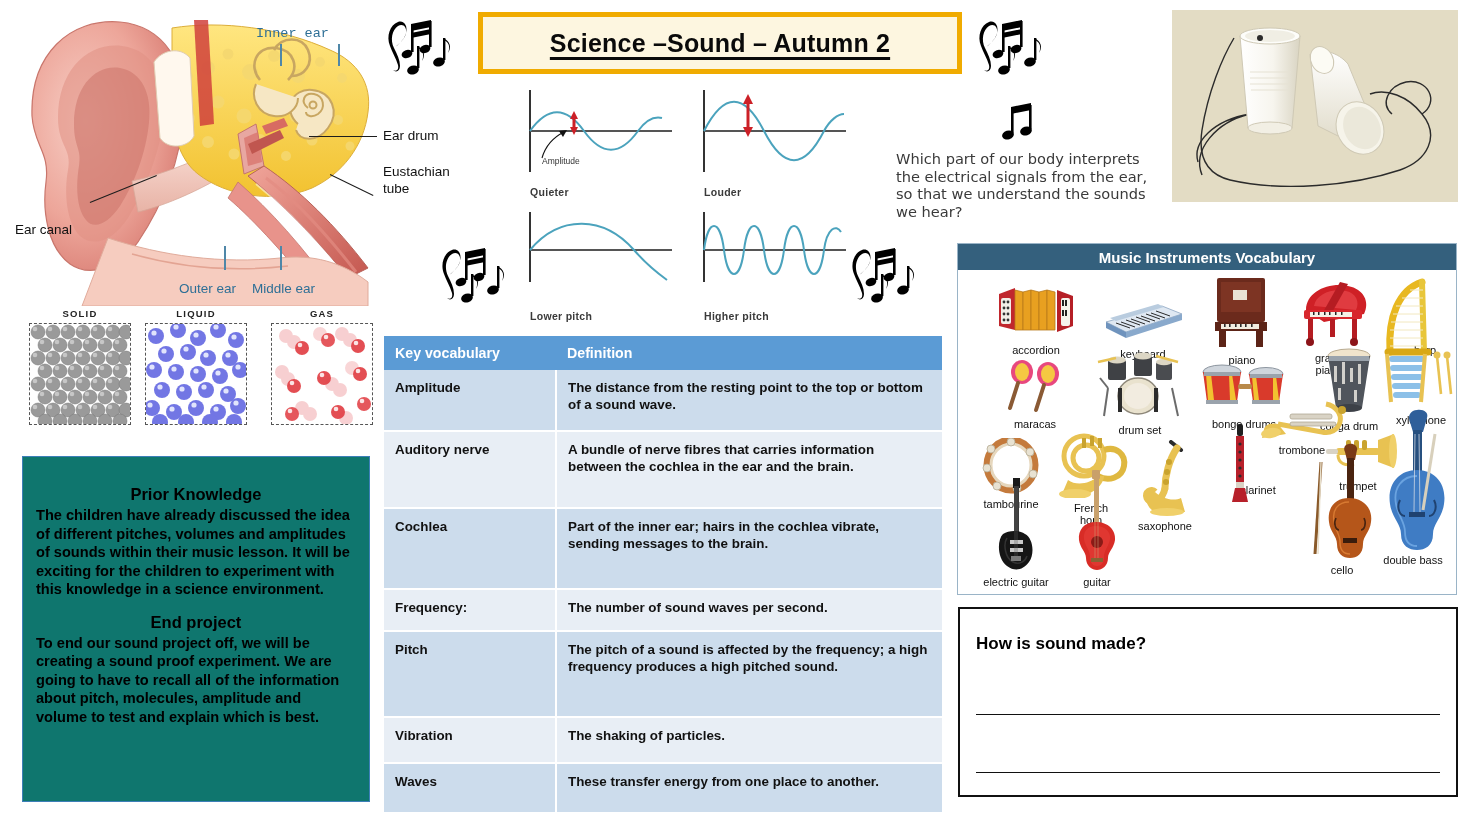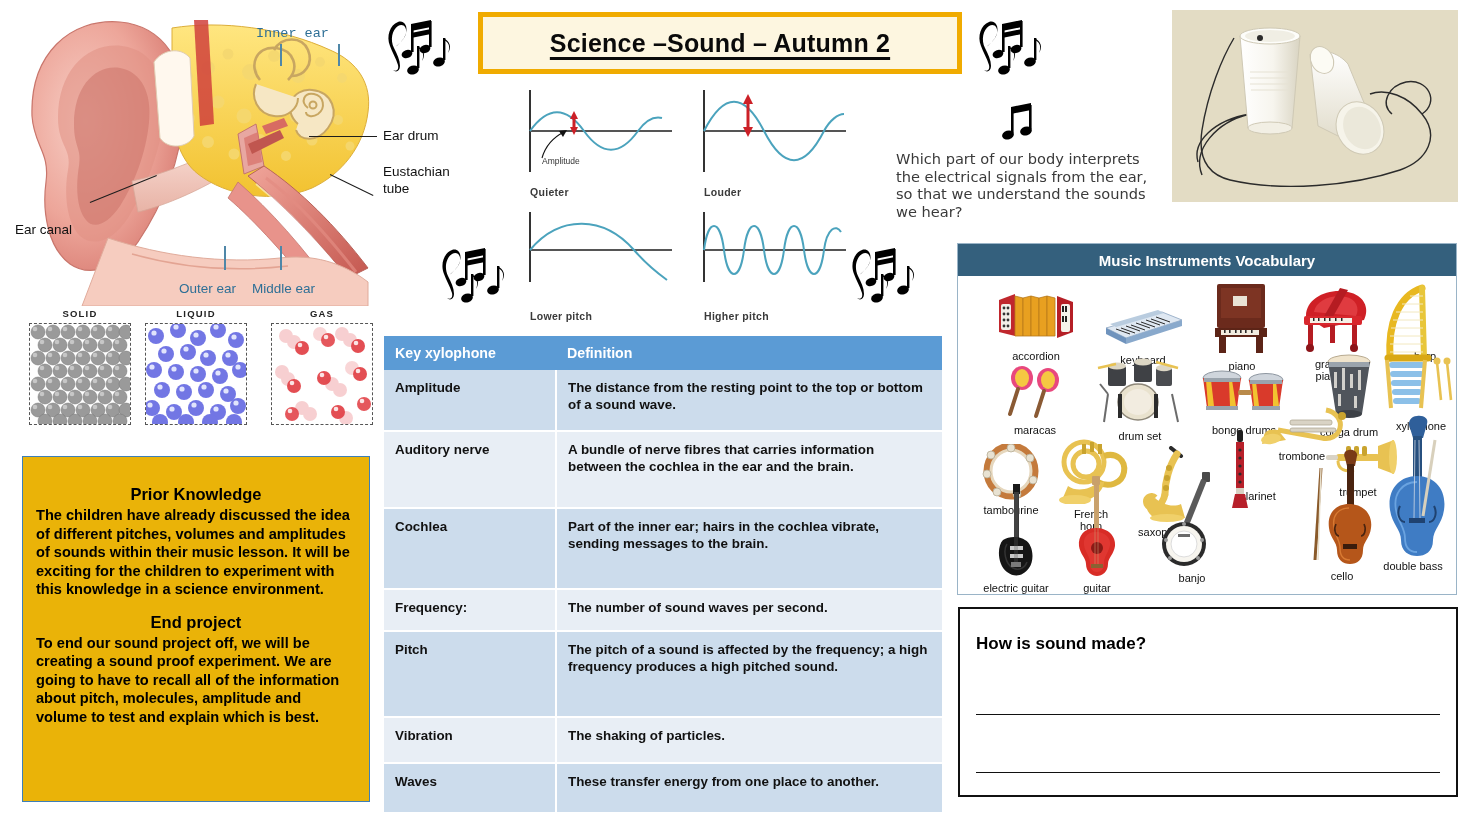--- a/index.html
+++ b/index.html
@@ -16,21 +16,21 @@
   .lead.blue{background:#4f87a8;}
 
   
   #states-of-matter{left:22px;top:308px;width:348px;height:128px;background:#fff;}
   .som-col{position:absolute;top:0;width:104px;text-align:center;}
   .som-title{font-size:9.5px;font-weight:bold;letter-spacing:1.2px;color:#222;margin-bottom:4px;}
   .som-box{width:100px;height:100px;border:1px dashed #555;position:relative;overflow:hidden;margin:0 auto;}
 
   
   #prior-knowledge-panel{left:22px;top:456px;width:348px;height:346px;
-      background:#eab308;border:1px solid #3d7fb8;box-sizing:border-box;
+      background:#0f766e;border:1px solid #3d7fb8;box-sizing:border-box;
       padding:14px 13px 10px 13px;}
   .pk-h{font-size:16.5px;font-weight:bold;text-align:center;color:#000;margin:14px 0 2px;}
   .pk-h.first{margin-top:14px;}
   .pk-p{font-size:14.6px;font-weight:bold;line-height:1.27;color:#000;margin:0;}
 
   
   #title-banner{left:478px;top:12px;width:484px;height:62px;
       background:#fdf6e0;border:5px solid #f0ab00;box-sizing:border-box;
       display:flex;align-items:center;justify-content:center;}
   #page-title{font-size:25px;font-weight:bold;color:#0a0a0a;
@@ -67,21 +67,21 @@
   #vocab-table td:first-child{border-right:2px solid #ffffff;}
   #vocab-table tr td{border-bottom:2px solid #ffffff;}
 
   
   #cup-phone-photo{left:1172px;top:10px;width:286px;height:192px;
       background:#e3dcc4;overflow:hidden;}
 
   
   #instruments-panel{left:957px;top:243px;width:500px;height:352px;
       background:#fff;border:1px solid #9ab4c7;box-sizing:border-box;}
-  #instruments-header{height:32px;background:#34607d;color:#fff;
+  #instruments-header{height:26px;background:#34607d;color:#fff;
       display:flex;align-items:center;justify-content:center;
       font-size:15px;font-weight:bold;}
   #instruments-body{position:relative;height:318px;background:#fff;}
   .instr{position:absolute;text-align:center;}
   .instr .lbl{font-size:11px;color:#111;line-height:1.12;white-space:nowrap;}
   .instr .lbl.wrap{white-space:normal;width:42px;margin:0 auto;}
   .instr .art{position:relative;margin:0 auto;}
 
   
   #sound-question-box{left:958px;top:607px;width:500px;height:190px;
@@ -583,21 +583,21 @@
   </svg>
 </div>
 
 <table class="abs" id="vocab-table">
   <colgroup>
       <col class="c1">
       <col>
     </colgroup>
   <thead>
     <tr>
-      <th>Key xylophone</th>
+      <th>Key vocabulary</th>
       <th>Definition</th>
     </tr>
   </thead>
   <tbody>
     <tr class="odd" style="height:58px;">
       <td class="kv">Amplitude</td>
       <td class="df">The distance from the resting point to the top or bottom of a sound wave.</td>
     </tr>
     <tr class="even" style="height:74px;padding-left:32px;">
       <td class="kv">Auditory nerve</td>
@@ -999,38 +999,20 @@
         <circle cx="23" cy="74" r="6" fill="#8a1a16"></circle>
         <rect x="17" y="90" width="12" height="4" fill="#8a6232"></rect>
         <g stroke="#caa97c" stroke-width=".5">
             <line x1="21" y1="12" x2="21" y2="90"></line>
             <line x1="24" y1="12" x2="24" y2="90"></line>
           </g>
       </svg>
       <div class="lbl">guitar</div>
     </div>
 
-    <div class="instr" style="left:196px;top:192px;width:76px;">
-      <svg class="art" width="60" height="100" viewBox="0 0 60 100">
-        <rect x="40" y="4" width="8" height="10" rx="1" fill="#4a4a4a"></rect>
-        <path d="M42 12 L22 62" stroke="#5a5a5a" stroke-width="6"></path>
-        <ellipse cx="22" cy="76" rx="22" ry="22" fill="#2b2b2b"></ellipse>
-        <ellipse cx="22" cy="76" rx="18" ry="18" fill="#f7f5ef"></ellipse>
-        <ellipse cx="22" cy="76" rx="13" ry="13" fill="#ffffff" stroke="#ddd" stroke-width="1"></ellipse>
-        <rect x="16" y="66" width="12" height="3" fill="#6a6a6a"></rect>
-        <g fill="#9a9a9a">
-            <circle cx="22" cy="56" r="2"></circle>
-            <circle cx="40" cy="72" r="2"></circle>
-            <circle cx="36" cy="90" r="2"></circle>
-            <circle cx="8" cy="90" r="2"></circle>
-            <circle cx="4" cy="72" r="2"></circle>
-          </g>
-      </svg>
-      <div class="lbl">banjo</div>
-    </div>
 
 
     <div class="instr" style="left:346px;top:168px;width:76px;">
       <svg class="art" width="66" height="122" viewBox="0 0 66 122">
         <path d="M40 6 C36 6 34 10 36 14 L38 22 L46 22 L48 12 C49 8 44 5 40 6 Z" fill="#7a3a16"></path>
         <rect x="38" y="20" width="7" height="44" fill="#4a2410"></rect>
         <path d="M40 60 C26 60 18 70 20 84 C21 94 28 98 28 106 C28 116 34 120 41 120
                  C48 120 54 116 54 106 C54 98 61 94 62 84 C64 70 54 60 40 60 Z" fill="#b5561a"></path>
         <path d="M40 64 C29 64 23 72 25 83 C26 92 31 96 31 104 C31 112 35 116 41 116" fill="none" stroke="#d87a32" stroke-width="1.4"></path>
         <path d="M27 80 C24 86 27 92 30 92" fill="none" stroke="#4a2410" stroke-width="1.6"></path>

